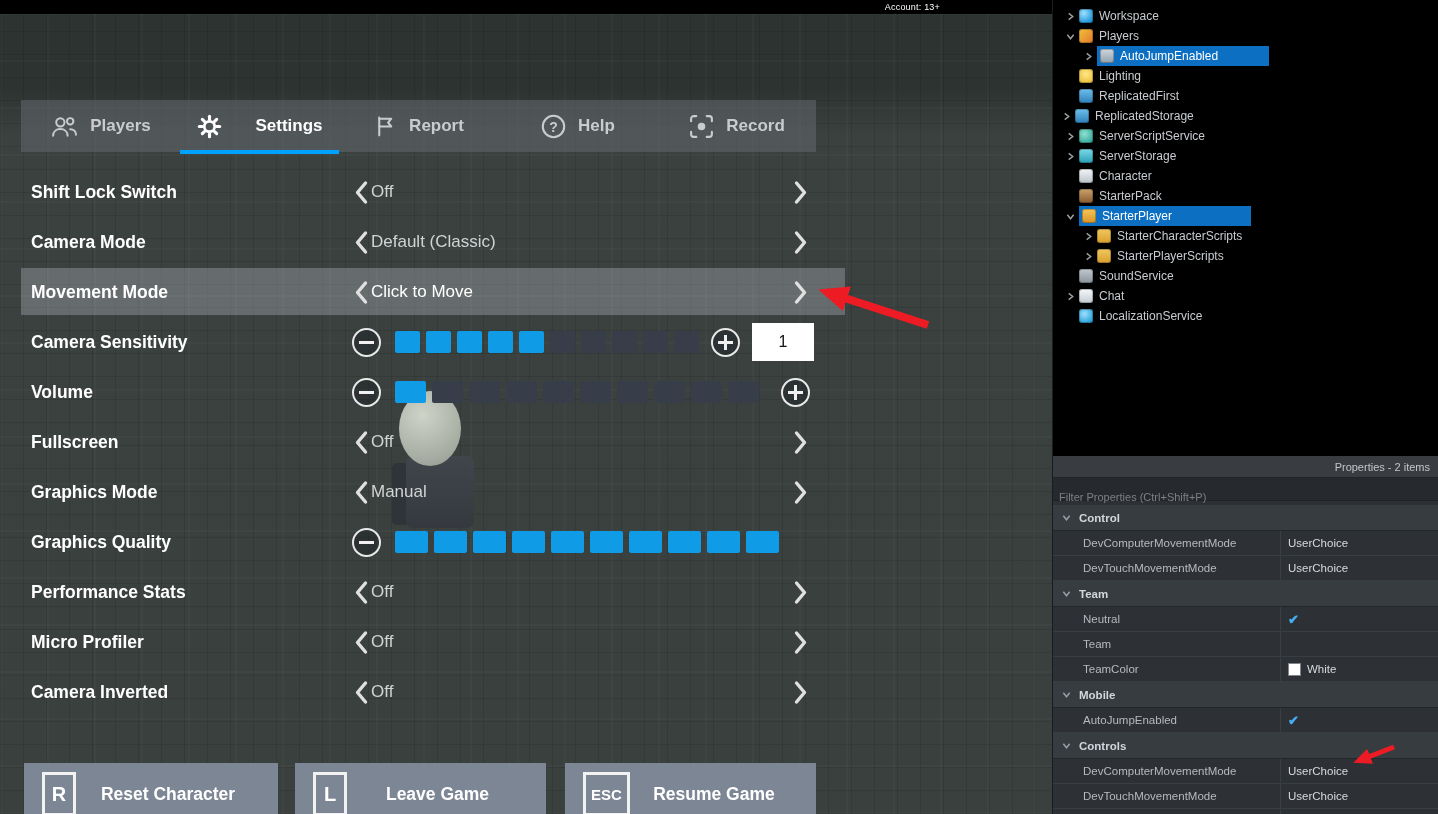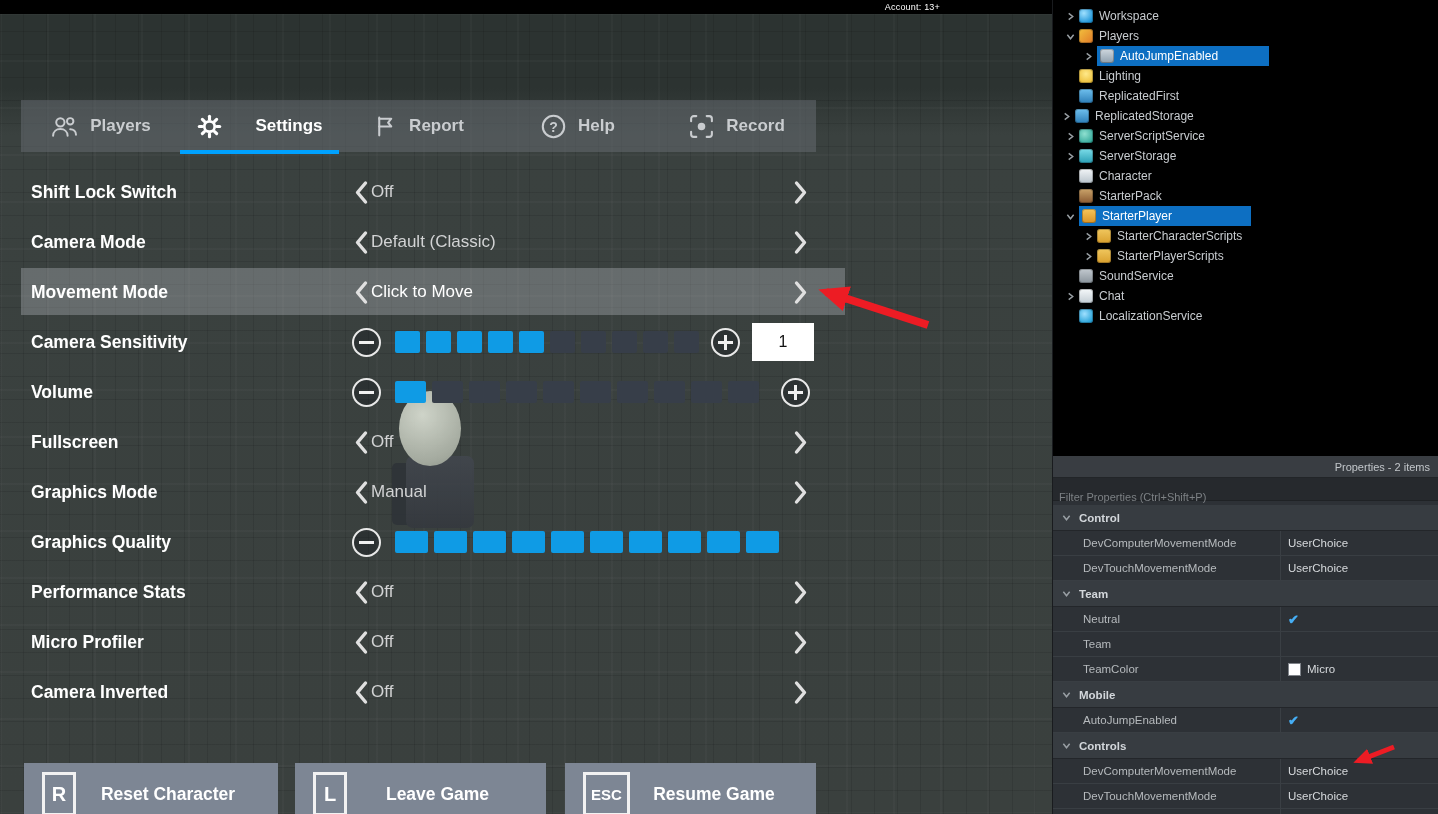--- a/index.html
+++ b/index.html
@@ -555,21 +555,21 @@
           </div>
         </div>
         <div class="prow">
           <div class="pname">Team</div>
           <div class="pval"></div>
         </div>
         <div class="prow">
           <div class="pname">TeamColor</div>
           <div class="pval">
             <span class="pswatch"></span>
-            <span>Micro</span>
+            <span>White</span>
           </div>
         </div>
         <div class="psec-h">
           <span class="pchev">
             <svg width="9" height="9" viewBox="0 0 10 10">
               <polyline points="1.5,3 5,7.5 8.5,3" fill="none" stroke="#9aa0a5" stroke-width="1.6"></polyline>
             </svg>
           </span>
           <span>Mobile</span>
         </div>

